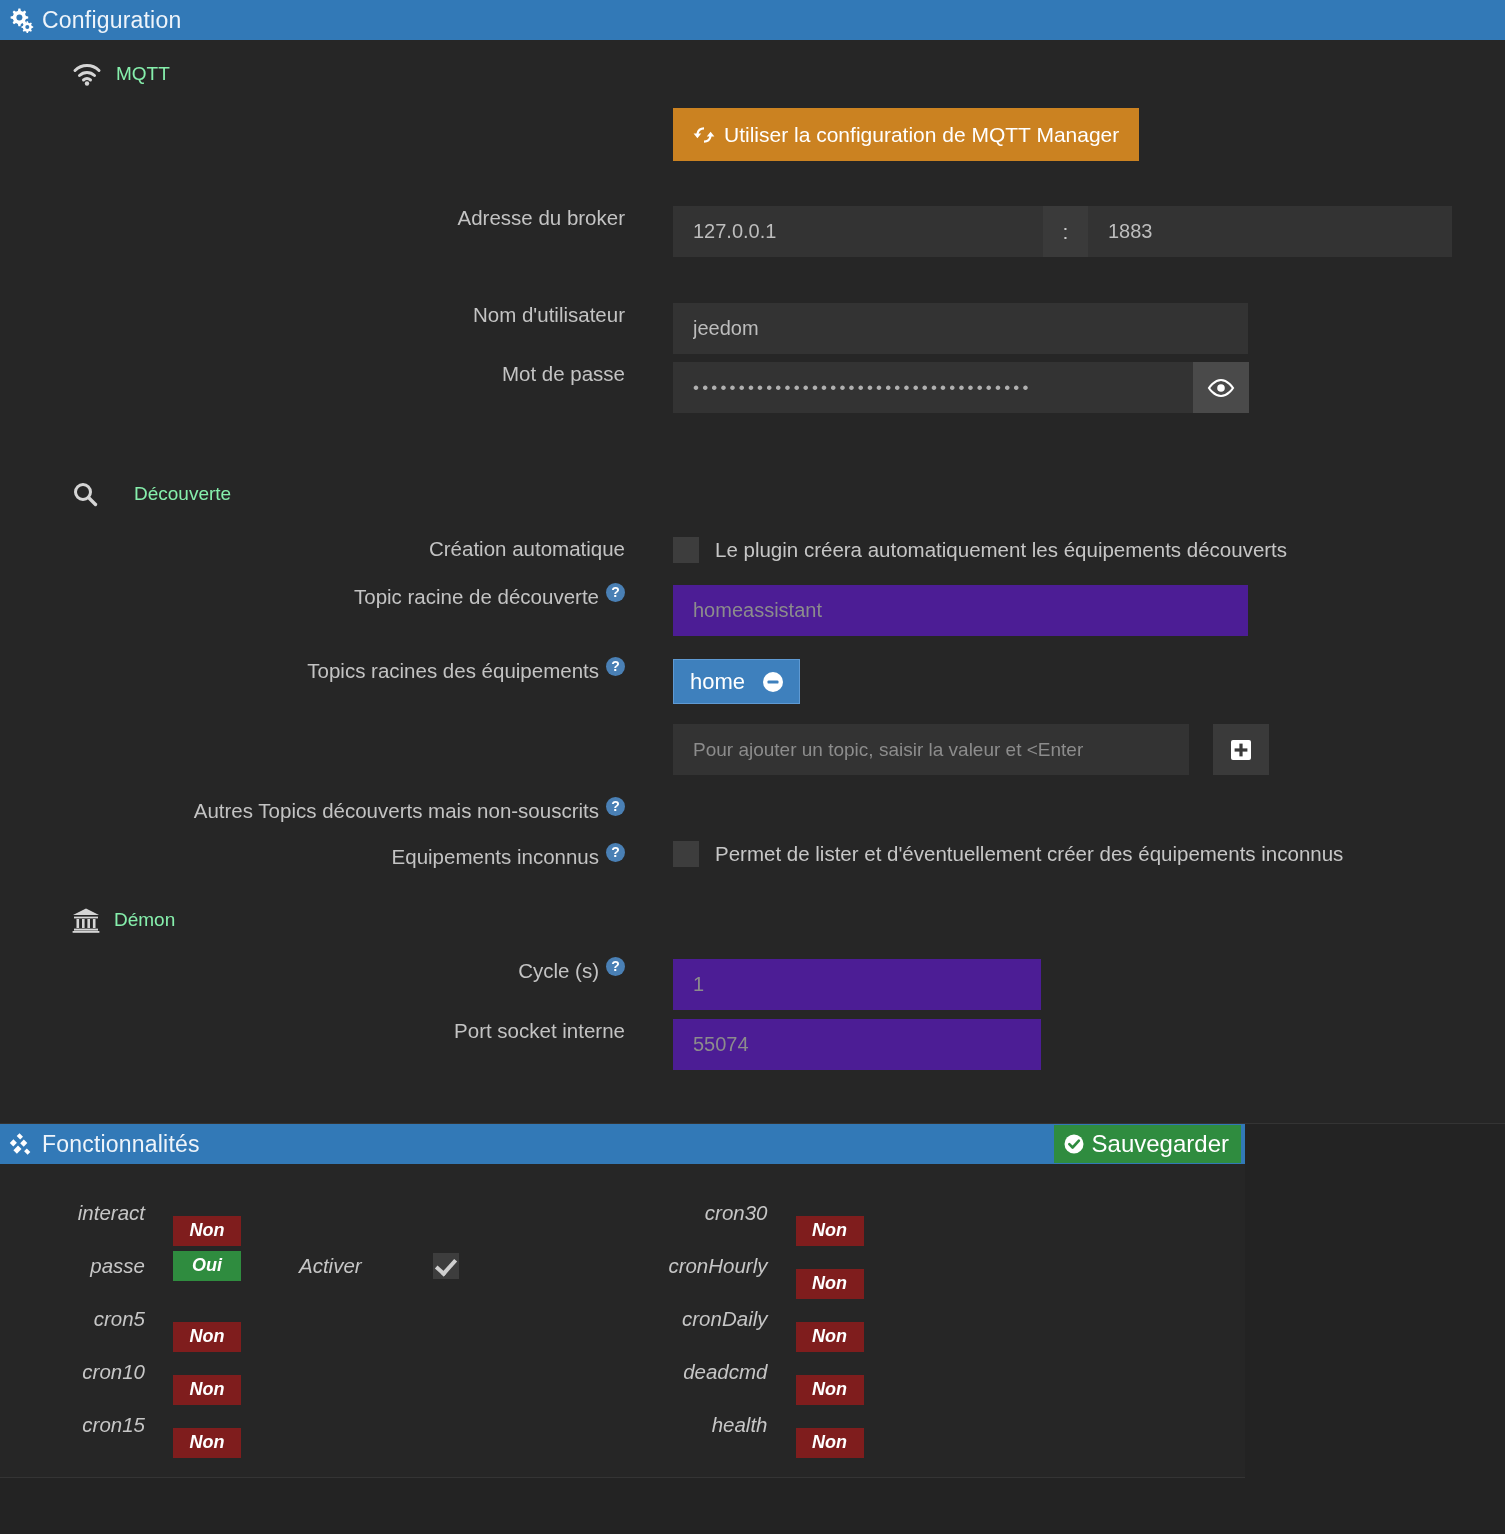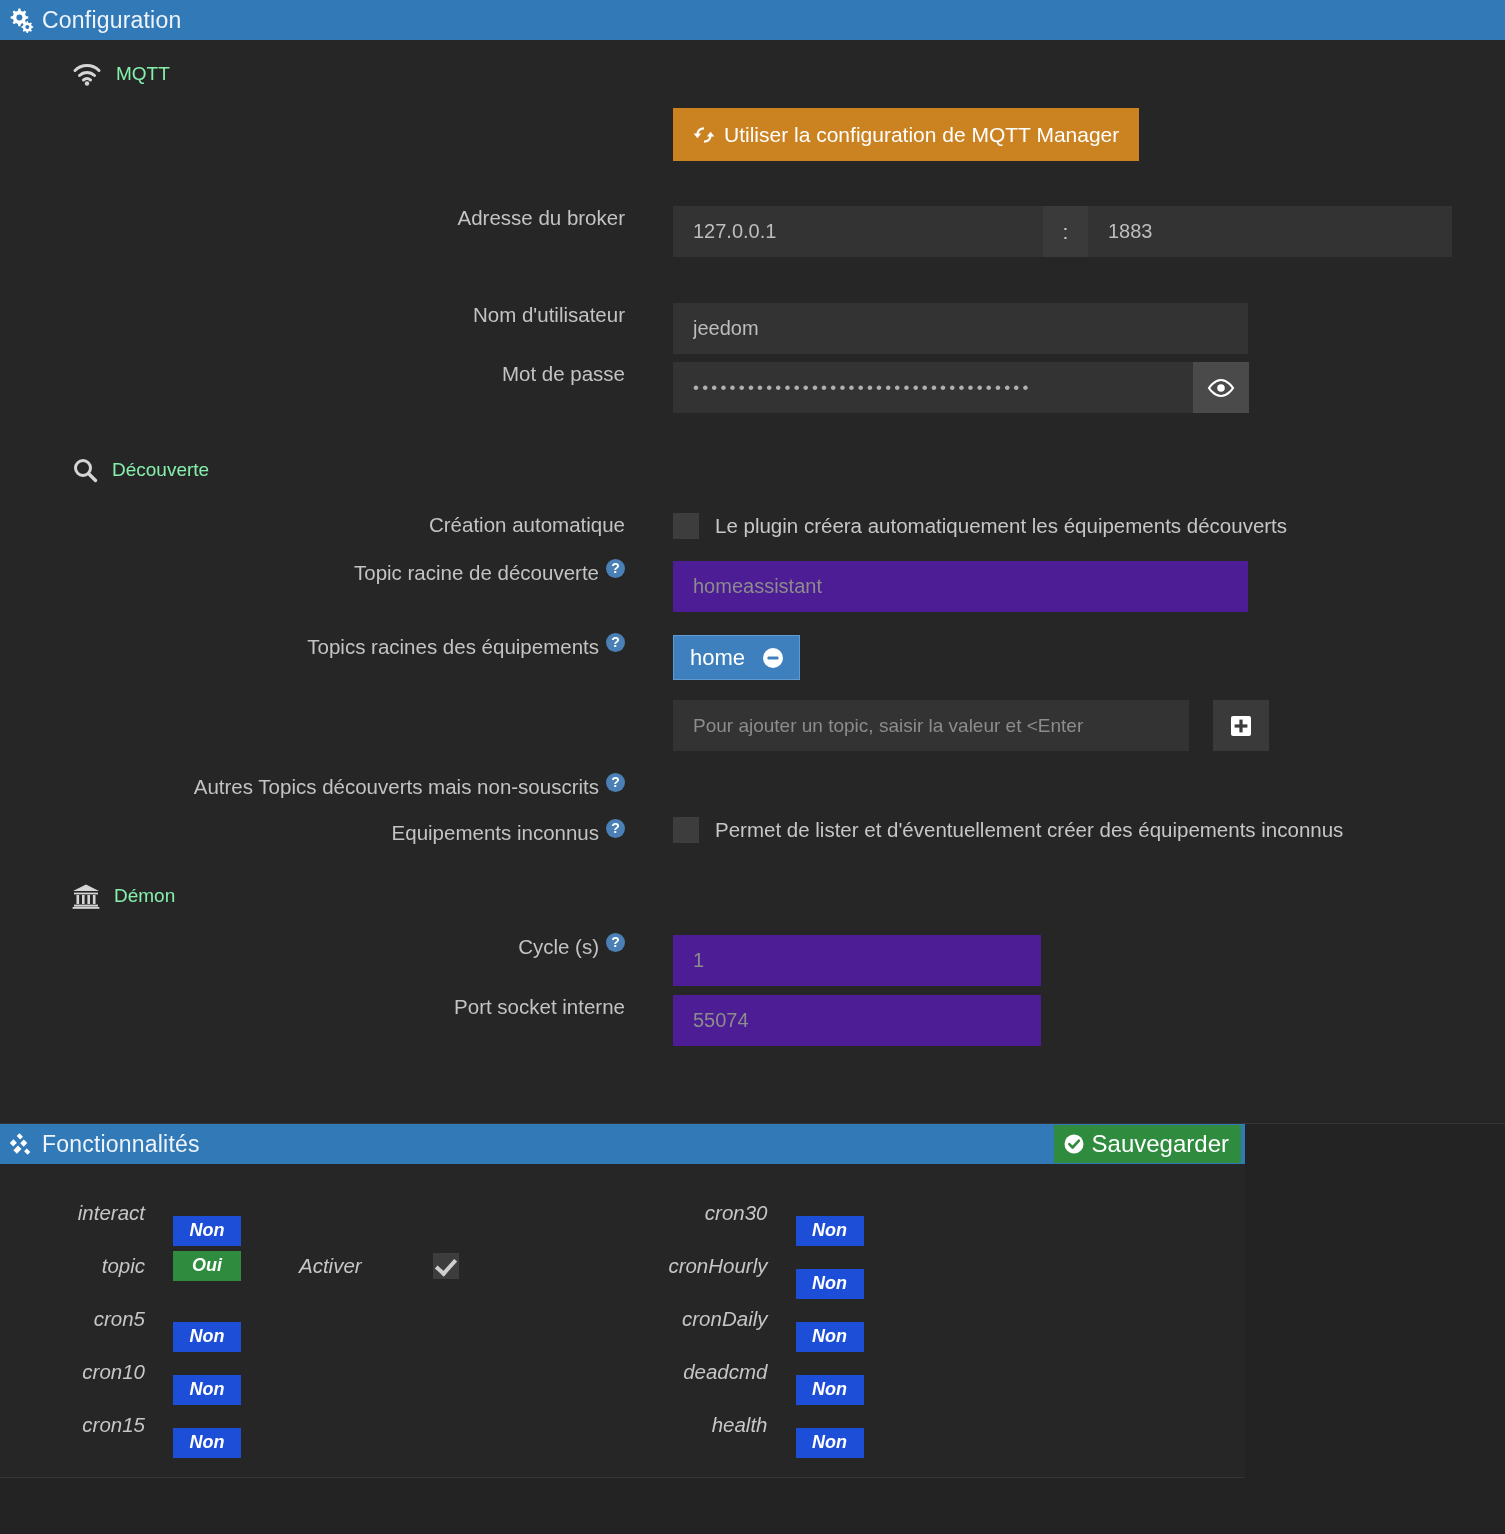--- a/index.html
+++ b/index.html
@@ -253,21 +253,21 @@
     width: 68px;
     height: 30px;
     display: flex;
     align-items: center;
     justify-content: center;
     color: #ffffff;
     font-size: 18px;
     font-weight: bold;
     flex: 0 0 auto;
   }
-  .badge-non { background: #1d4ed8; margin-top: 36px; }
+  .badge-non { background: #7f1d1d; margin-top: 36px; }
   .badge-oui { background: #2f8c3f; }
   .feat-activer-label {
     margin-left: 58px;
     font-size: 20.5px;
     color: #c6c6c6;
     width: 110px;
   }
   .feat-activer-box { margin-left: 24px; }
 </style>
 </head>
@@ -356,21 +356,21 @@
               <svg width="28" height="20" viewBox="0 0 28 20">
                 <path d="M14 2 C21 2 26 10 26 10 C26 10 21 18 14 18 C7 18 2 10 2 10 C2 10 7 2 14 2 Z" fill="none" stroke="#ffffff" stroke-width="2.2"></path>
                 <circle cx="14" cy="10" r="3.8" fill="#ffffff"></circle>
               </svg>
             </span>
           </div>
         </div>
       </div>
     </div>
 
-    <div class="section-title" style="margin-top:44px;">
+    <div class="section-title" style="margin-top:68px;gap:22px;">
       <span class="ico">
         <svg width="26" height="26" viewBox="0 0 26 26">
           <circle cx="11" cy="11" r="7.5" fill="none" stroke="#d5d5d5" stroke-width="3"></circle>
           <line x1="16.5" y1="16.5" x2="23.5" y2="23.5" stroke="#d5d5d5" stroke-width="3.4" stroke-linecap="round"></line>
         </svg>
       </span>
       <span class="st-label">Découverte</span>
     </div>
 
     <div class="form-row" style="margin-top:30px;">
@@ -517,21 +517,21 @@
 
   <div class="features-body">
     <div class="feat-col">
 
       <div class="feat-row">
         <div class="feat-name">interact</div>
         <div class="feat-badge badge-non">Non</div>
       </div>
 
       <div class="feat-row">
-        <div class="feat-name">topic</div>
+        <div class="feat-name">passe</div>
         <div class="feat-badge badge-oui">Oui</div>
         <div class="feat-activer-label">Activer</div>
         <span class="chk checked feat-activer-box"></span>
       </div>
 
       <div class="feat-row">
         <div class="feat-name">cron5</div>
         <div class="feat-badge badge-non">Non</div>
       </div>
 

